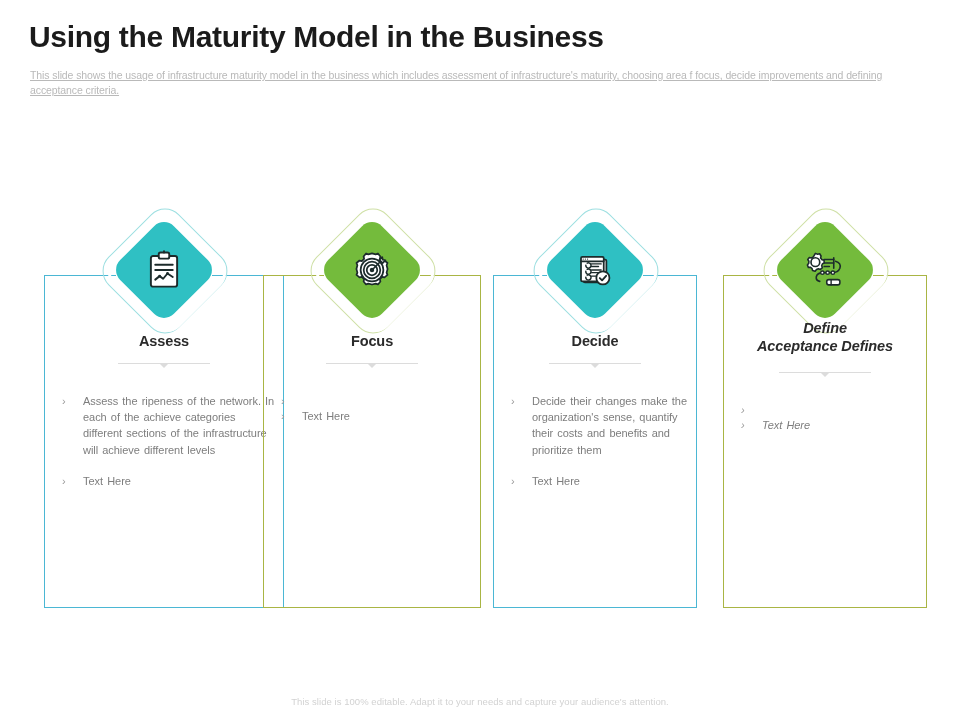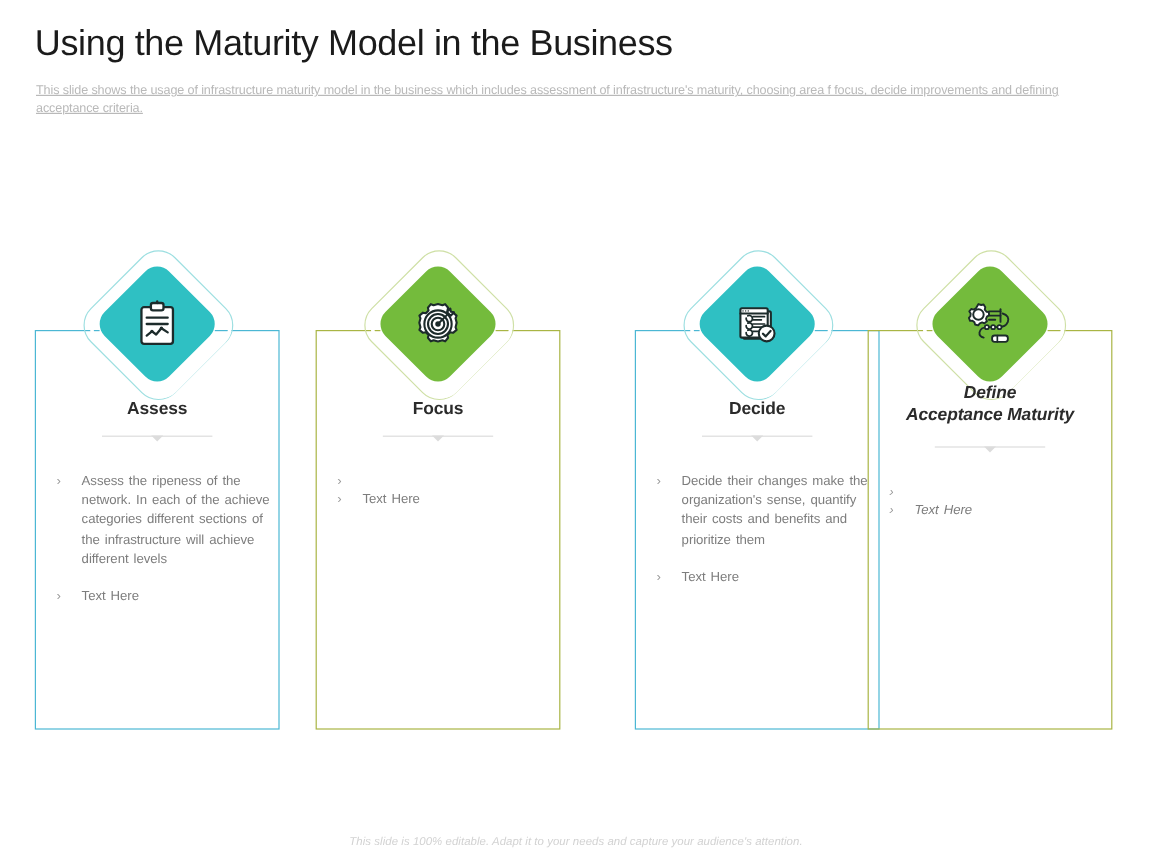--- a/index.html
+++ b/index.html
@@ -14,21 +14,21 @@
     overflow: hidden;
     position: relative;
   }
 
   
   .slide-title {
     position: absolute;
     left: 29px;
     top: 20px;
     font-size: 30px;
-    font-weight: 400;
+    font-weight: 700;
     color: #1b1b1b;
     letter-spacing: -0.3px;
     white-space: nowrap;
   }
   .slide-subtitle {
     position: absolute;
     left: 30px;
     top: 68px;
     width: 884px;
     font-size: 10.5px;
@@ -45,23 +45,23 @@
     top: 200px;
     width: 960px;
     height: 420px;
   }
   .col {
     position: absolute;
     top: 0;
     width: 204px;
     height: 420px;
   }
-  .col-1 { left: 29px; }
-  .col-2 { left: 263px; }
-  .col-3 { left: 493px; margin-left: 36px; }
+  .col-1 { left: 44px; padding-left: 36px; }
+  .col-2 { left: 263px; padding-left: 14px; }
+  .col-3 { left: 493px; }
   .col-4 { left: 723px; font-style: italic; }
 
   
   .card {
     position: absolute;
     left: 0;
     top: 75px;
     width: 100%;
     height: 333px;
     border: 1px solid #4bb7d4;
@@ -199,21 +199,20 @@
   
   .footer {
     position: absolute;
     left: 0;
     top: 696px;
     width: 960px;
     text-align: center;
     font-size: 9.5px;
     color: #d2d2d2;
     letter-spacing: 0.05px;
-    font-style: italic;
   }
 </style>
 </head>
 <body>
 
 <div class="slide-title">Using the Maturity Model in the Business</div>
 <div class="slide-subtitle">This slide shows the usage of infrastructure maturity model in the business which includes assessment of infrastructure's maturity, choosing area f focus, decide improvements and defining acceptance criteria.</div>
 
 <div class="columns">
 
@@ -343,21 +342,21 @@
           <circle cx="21" cy="27" r="1.9" fill="#ffffff" stroke-width="1.6"></circle>
           <circle cx="27" cy="27" r="1.9" fill="#ffffff" stroke-width="1.6"></circle>
           <circle cx="33" cy="27" r="1.9" fill="#ffffff" stroke-width="1.6"></circle>
           <rect x="26" y="35" width="15" height="6" rx="2.4" fill="#ffffff" stroke-width="1.8"></rect>
           <path d="M31 35 v6" stroke-width="1.6"></path>
         </svg>
       </div>
     </div>
     <div class="card-title">
       <div>Define</div>
-      <div>Acceptance Maturity</div>
+      <div>Acceptance Defines</div>
     </div>
     <div class="divider"></div>
     <div class="bullets" style="top:202px;">
       <div class="bullet">
         <span class="chev">›</span>
       </div>
       <div class="bullet">
         <span class="chev">›</span>
         <span>Text Here</span>
       </div>

